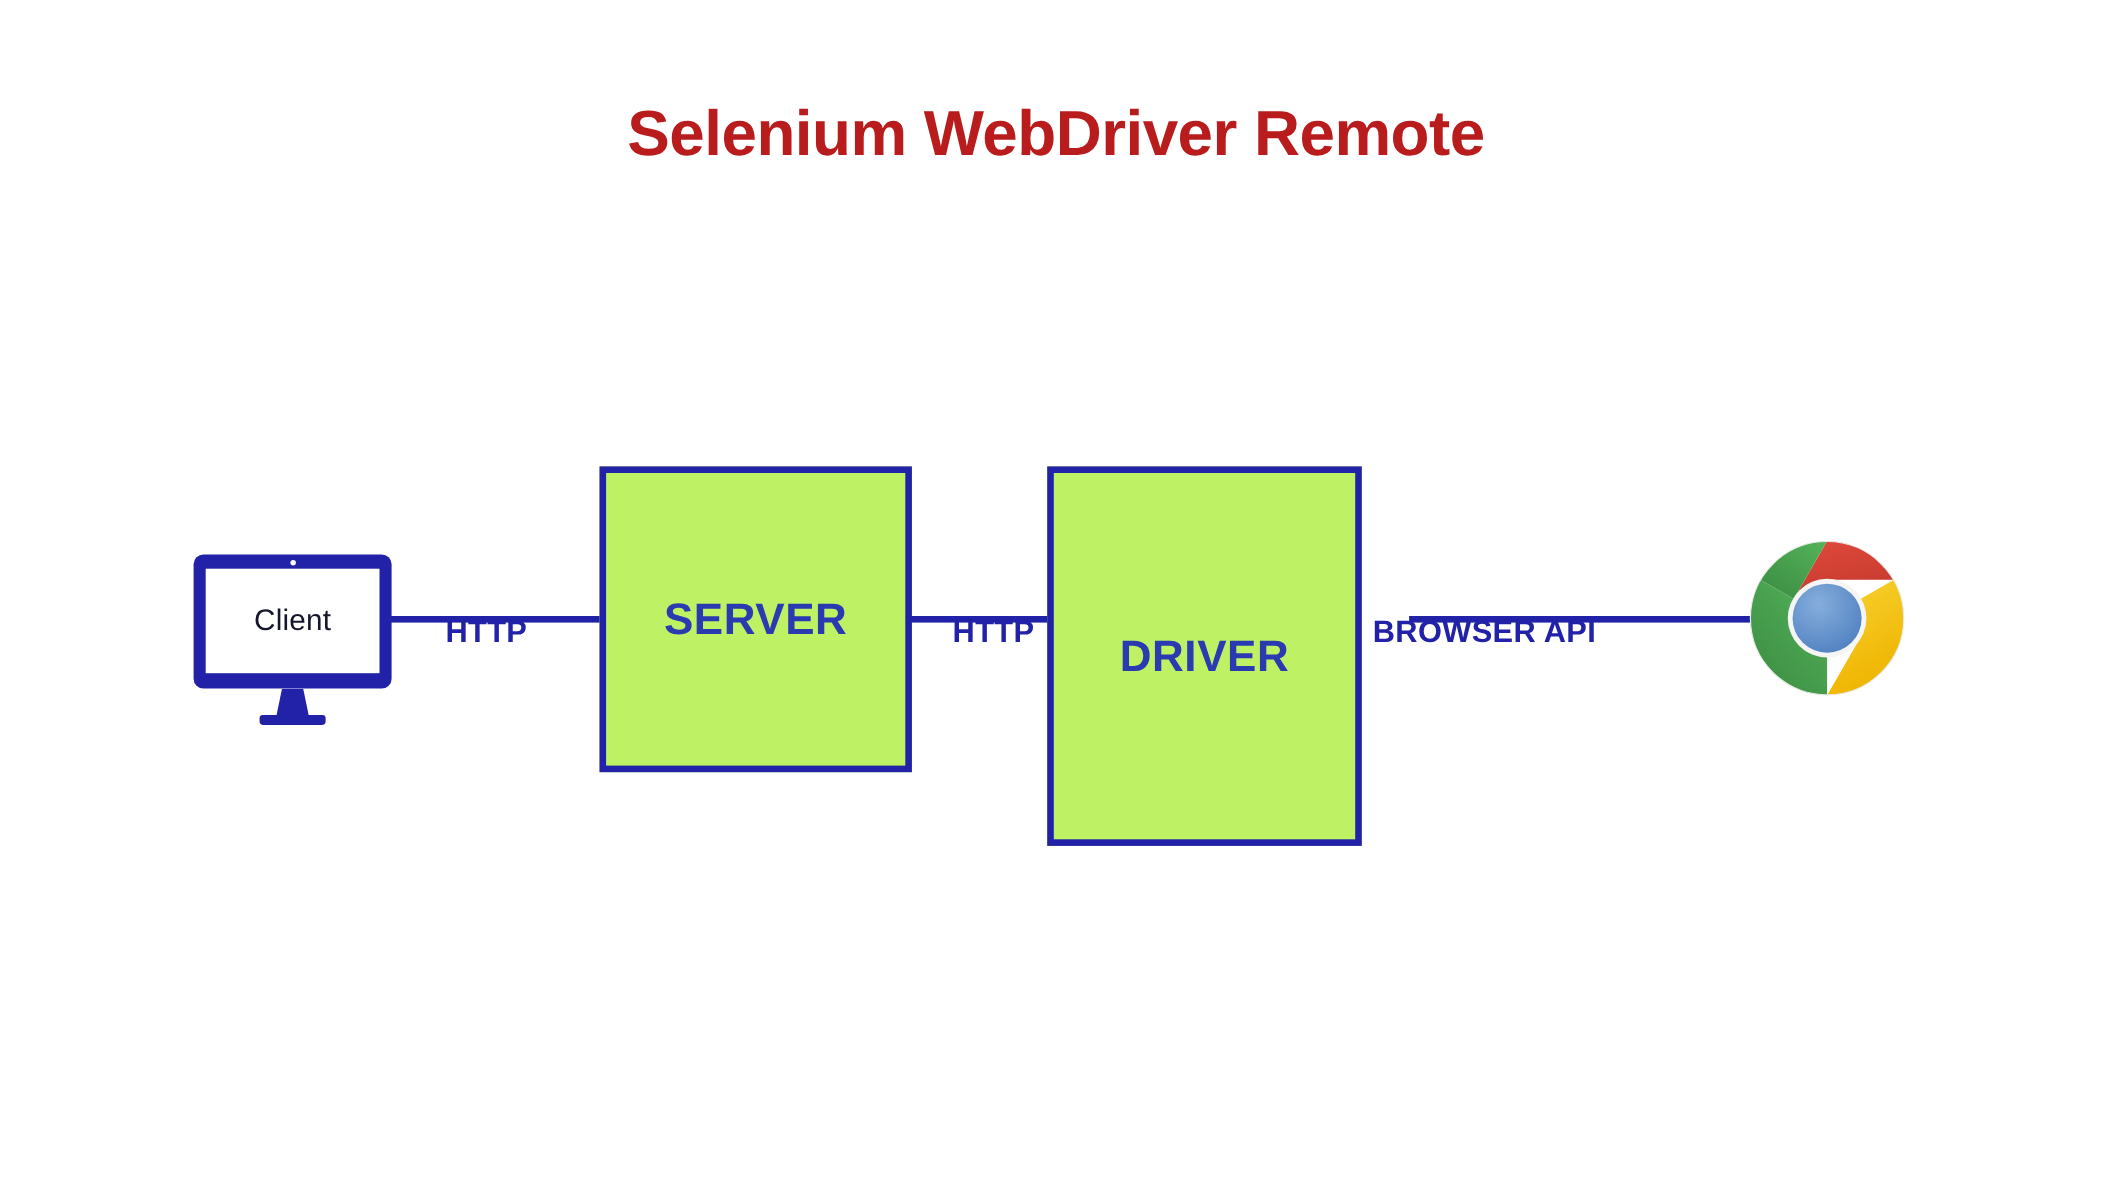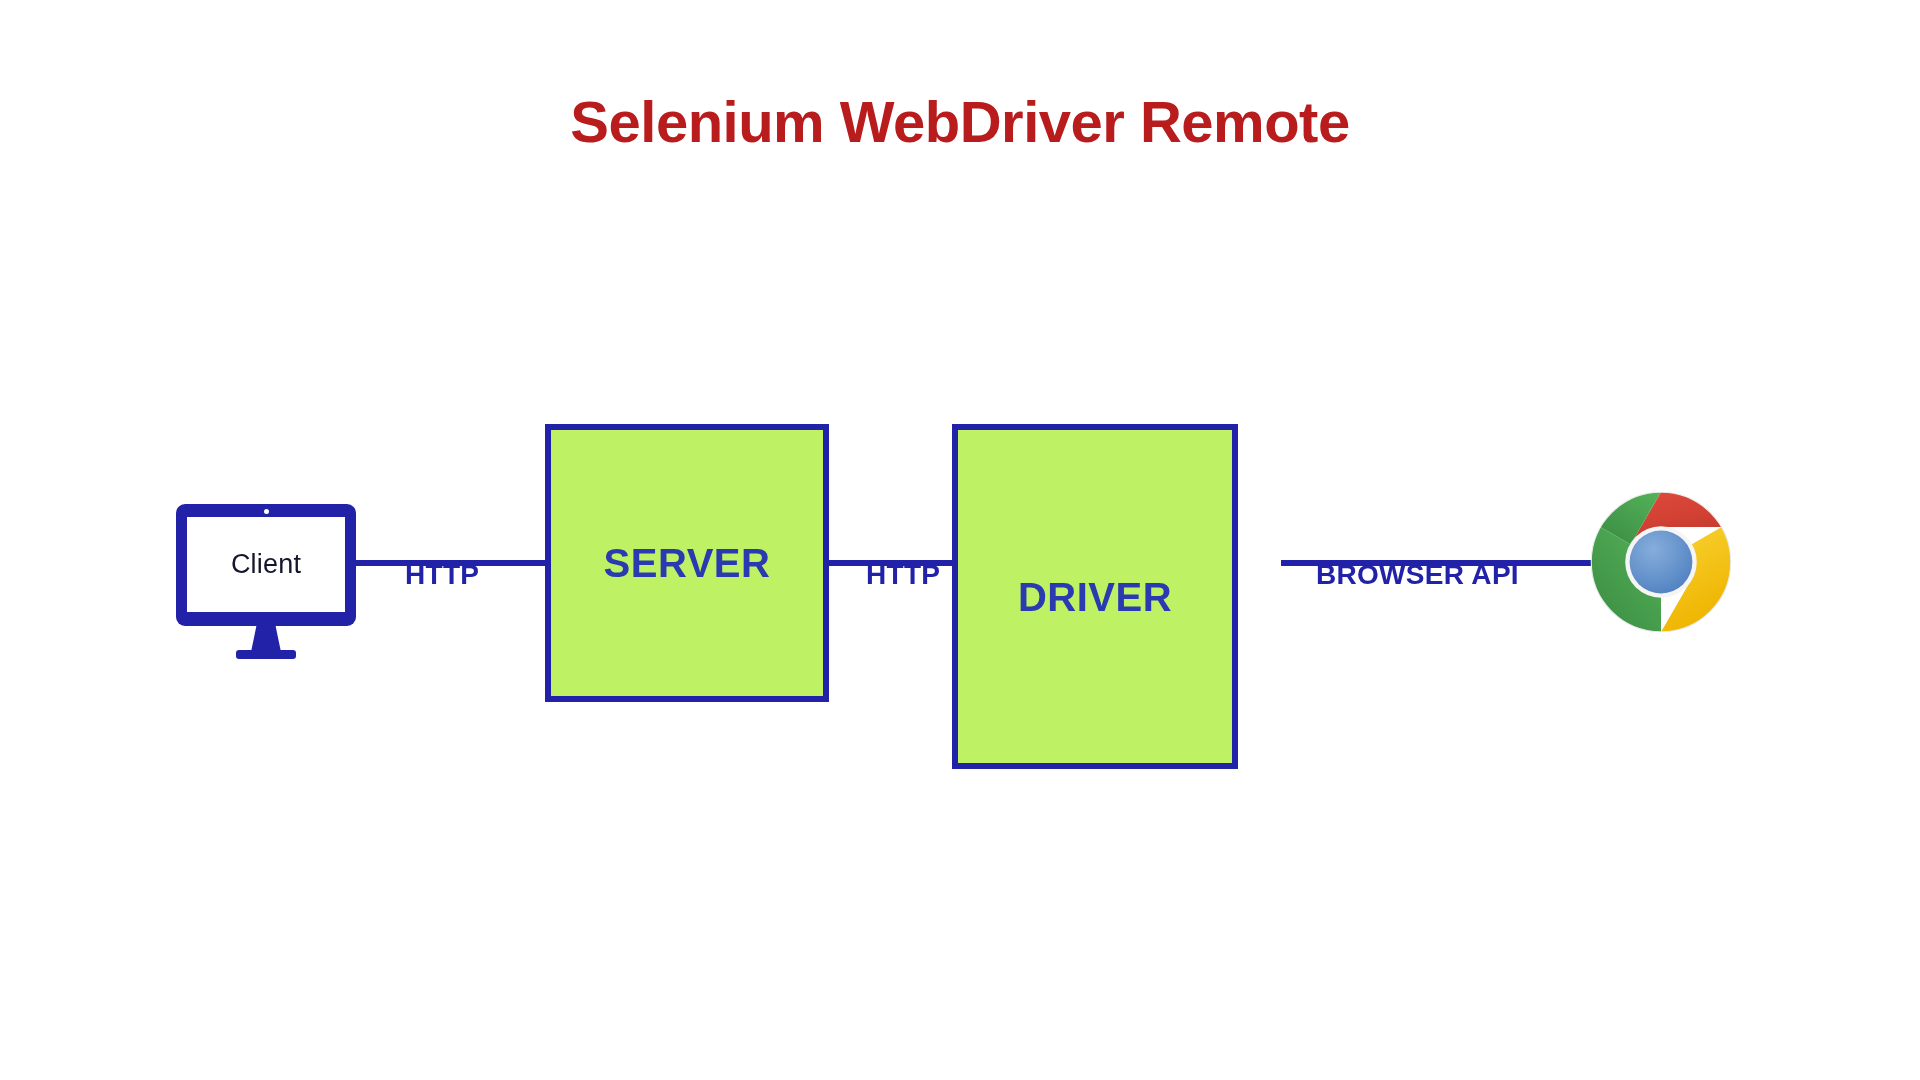--- a/index.html
+++ b/index.html
@@ -147,21 +147,21 @@
     font-weight: bold;
     color: #2222A8;
     letter-spacing: 0.3px;
     line-height: 1;
     white-space: nowrap;
     top: 523px;
     margin-top: 38px;
   }
   #label-http-1 { left: 405px; }
   #label-http-2 { left: 866px; }
-  #label-browser-api { left: 1316px; }
+  #label-browser-api { left: 1248px; }
 
   
   #browser-node {
     position: absolute;
     left: 1588px;
     top: 489px;
     width: 146px;
     height: 146px;
   }
   #browser-node svg { display: block; }

